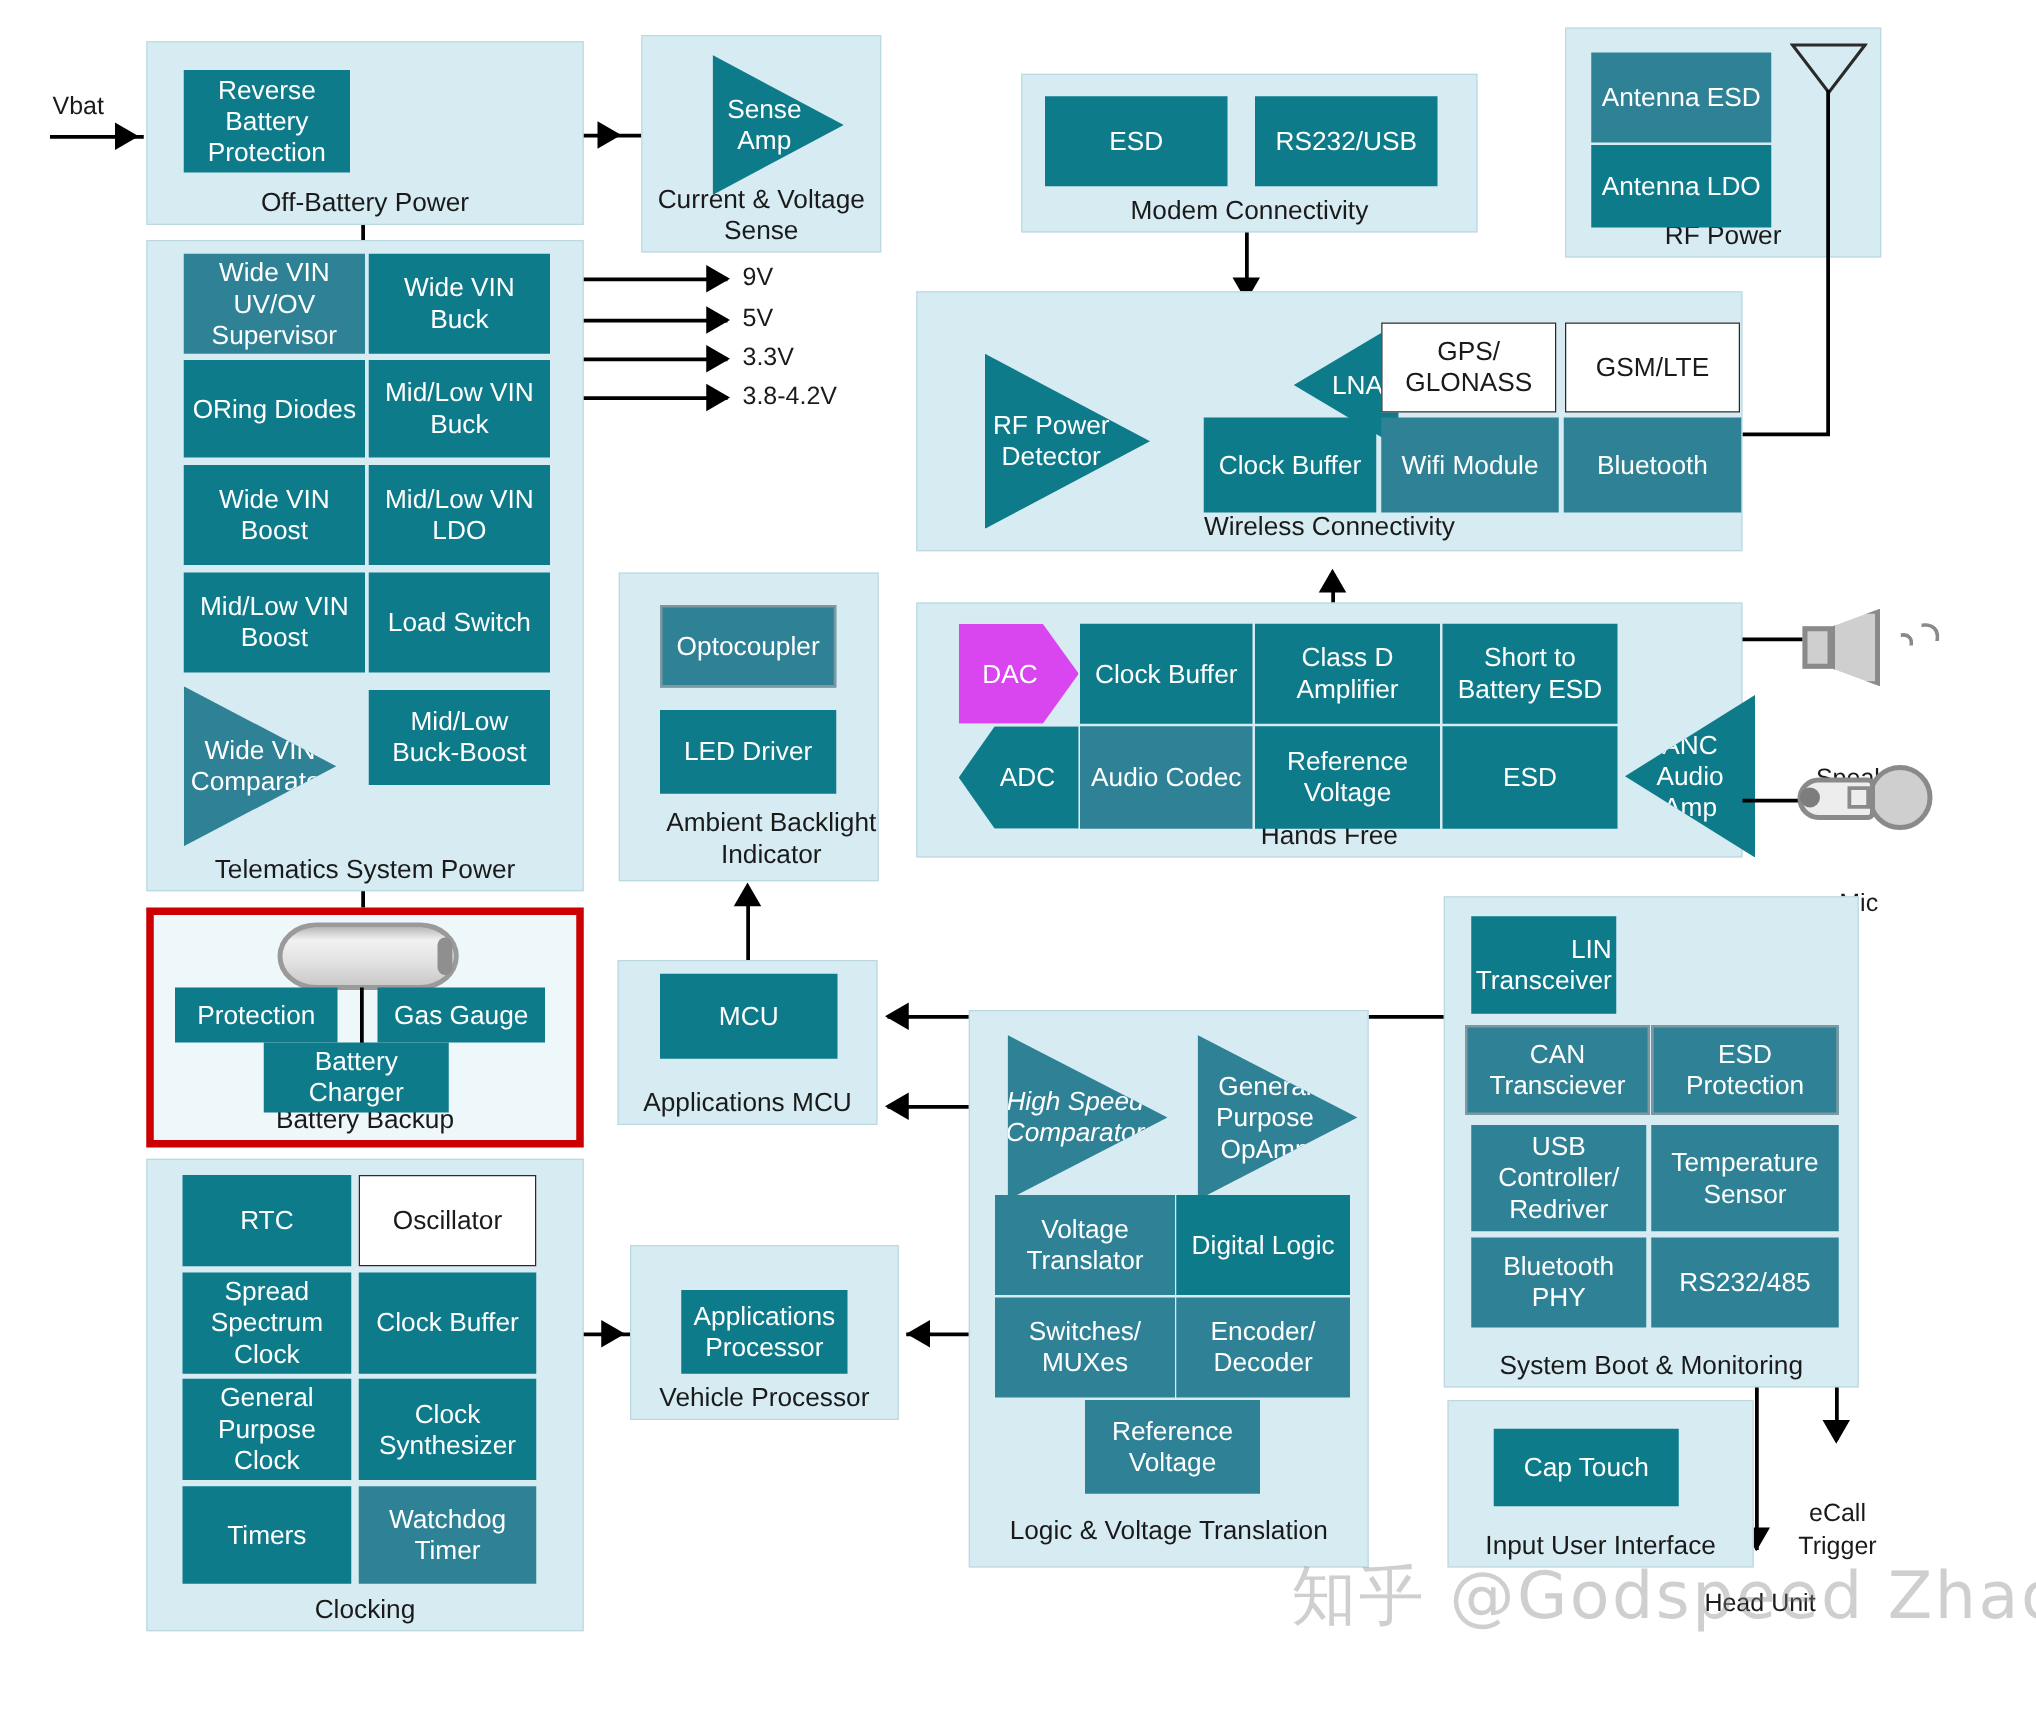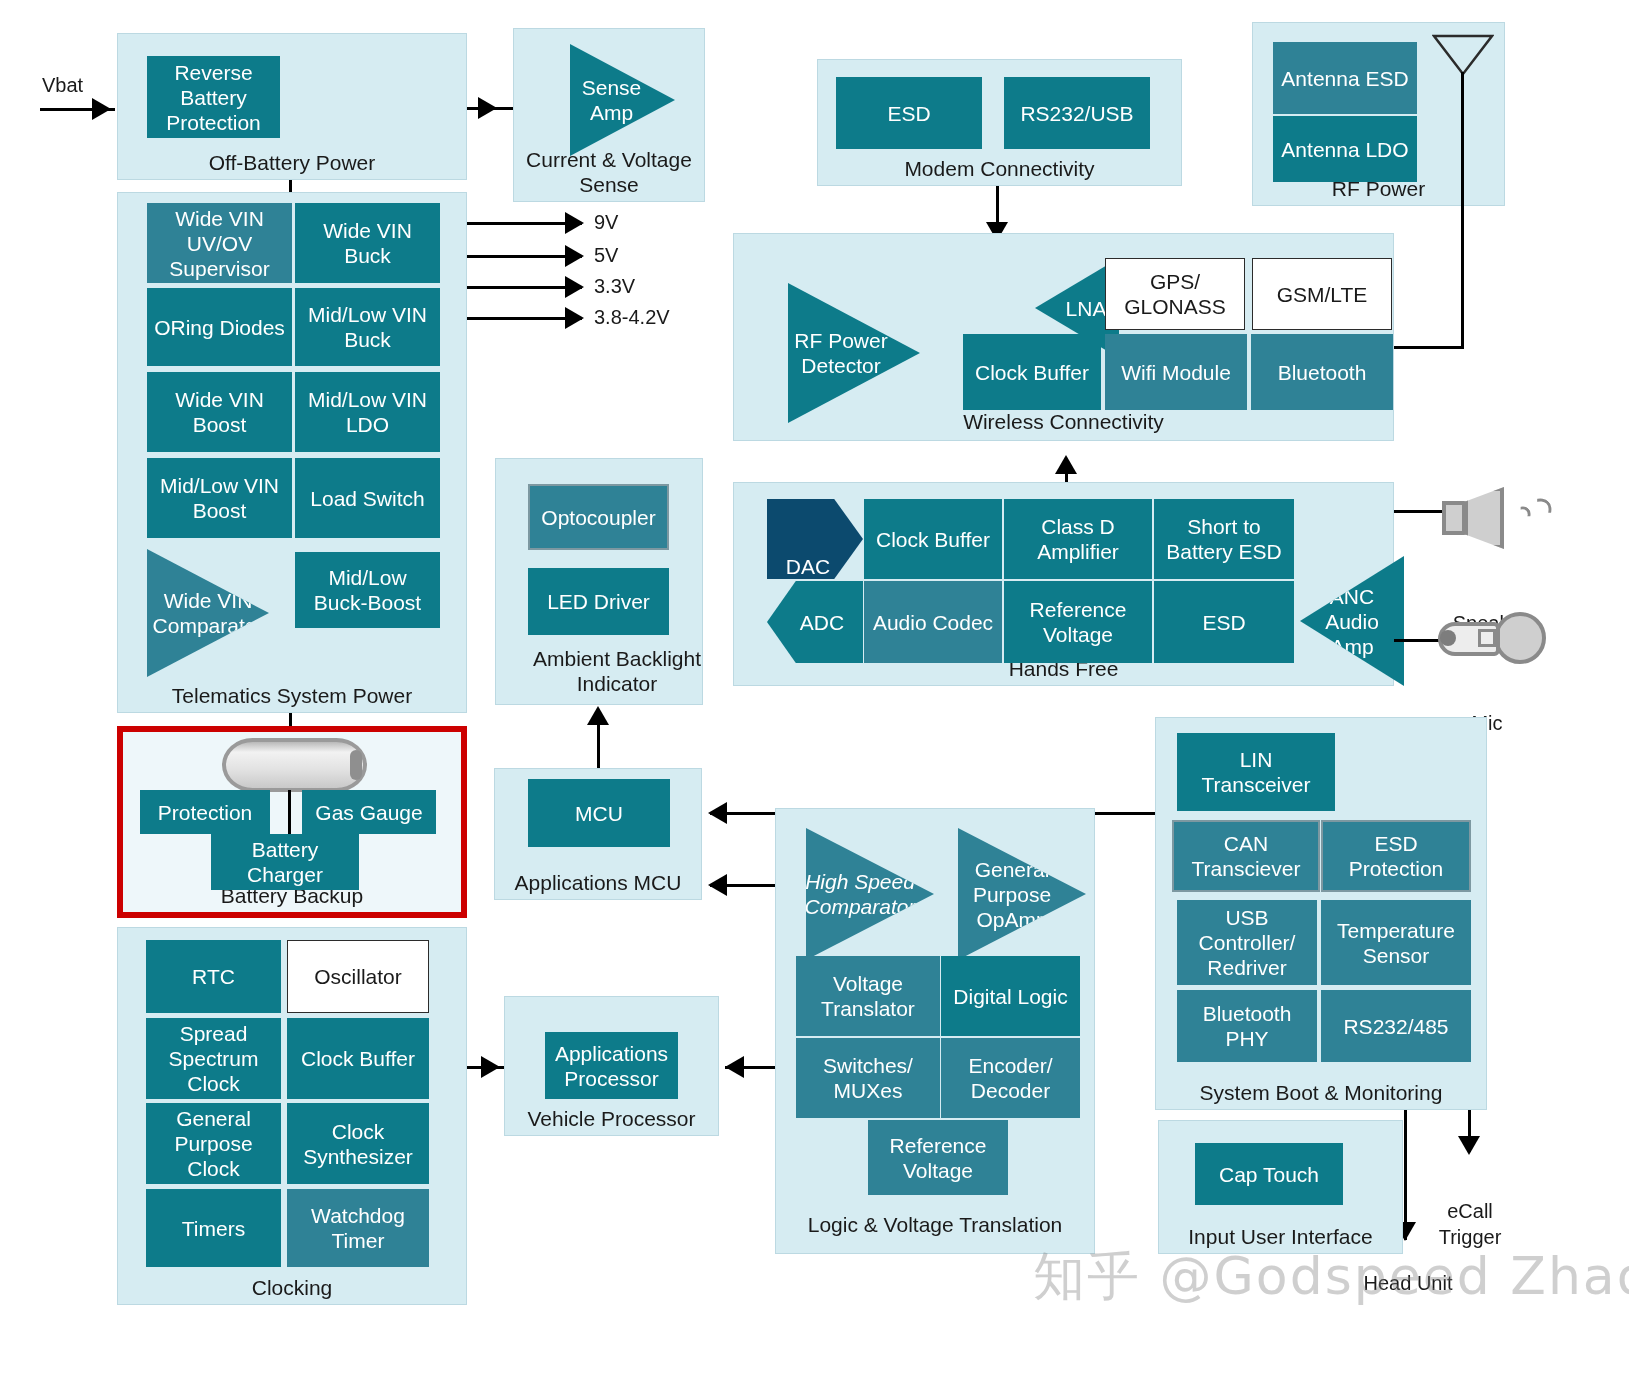--- a/index.html
+++ b/index.html
@@ -49,21 +49,21 @@
     text-align:center;
     font-size:21px;line-height:25px;
     white-space:pre-line;
     box-sizing:border-box;
   }
   .tri > span{position:relative;z-index:2;display:block;}
   .tri-r{background:#0d7b8a;clip-path:polygon(0 0,100% 50%,0 100%);}
   .tri-r.alt{background:#2f8296;}
   .tri-l{background:#0d7b8a;clip-path:polygon(100% 0,100% 100%,0 50%);}
   
-  .pent-r{background:#0c4a6e;clip-path:polygon(0 0,70% 0,100% 50%,70% 100%,0 100%);align-items:flex-end;}
+  .pent-r{background:#d946ef;clip-path:polygon(0 0,70% 0,100% 50%,70% 100%,0 100%);}
   .pent-l{background:#0d7b8a;clip-path:polygon(30% 0,100% 0,100% 100%,30% 100%,0 50%);}
 
   
   .wire{position:absolute;background:#000000;}
   .wh{height:2.5px;}
   .wv{width:2.5px;}
   .ahead{position:absolute;width:0;height:0;}
   .ah-r{border-top:11px solid transparent;border-bottom:11px solid transparent;border-left:19px solid #000;}
   .ah-l{border-top:11px solid transparent;border-bottom:11px solid transparent;border-right:19px solid #000;}
   .ah-d{border-left:11px solid transparent;border-right:11px solid transparent;border-top:19px solid #000;}
@@ -334,21 +334,21 @@
   <div class="blk alt" style="left:796px;top:1038px;width:144px;height:80px;">Switches/
 MUXes</div>
   <div class="blk alt" style="left:941px;top:1038px;width:139px;height:80px;">Encoder/
 Decoder</div>
   <div class="blk alt" style="left:868px;top:1120px;width:140px;height:75px;">Reference
 Voltage</div>
 
   <div class="grp" style="left:1155px;top:717px;width:332px;height:393px;">
     <div class="grp-title">System Boot &amp; Monitoring</div>
   </div>
-  <div class="blk" style="left:1177px;top:733px;width:158px;height:78px;">LIN
+  <div class="blk" style="left:1177px;top:733px;width:116px;height:78px;text-align:right;">LIN
 Transceiver</div>
   <div class="blk alt outlined" style="left:1172px;top:820px;width:148px;height:72px;">CAN
 Transciever</div>
   <div class="blk alt outlined" style="left:1321px;top:820px;width:150px;height:72px;">ESD
 Protection</div>
   <div class="blk alt" style="left:1177px;top:900px;width:140px;height:85px;">USB
 Controller/
 Redriver</div>
   <div class="blk alt" style="left:1321px;top:900px;width:150px;height:85px;">Temperature
 Sensor</div>

